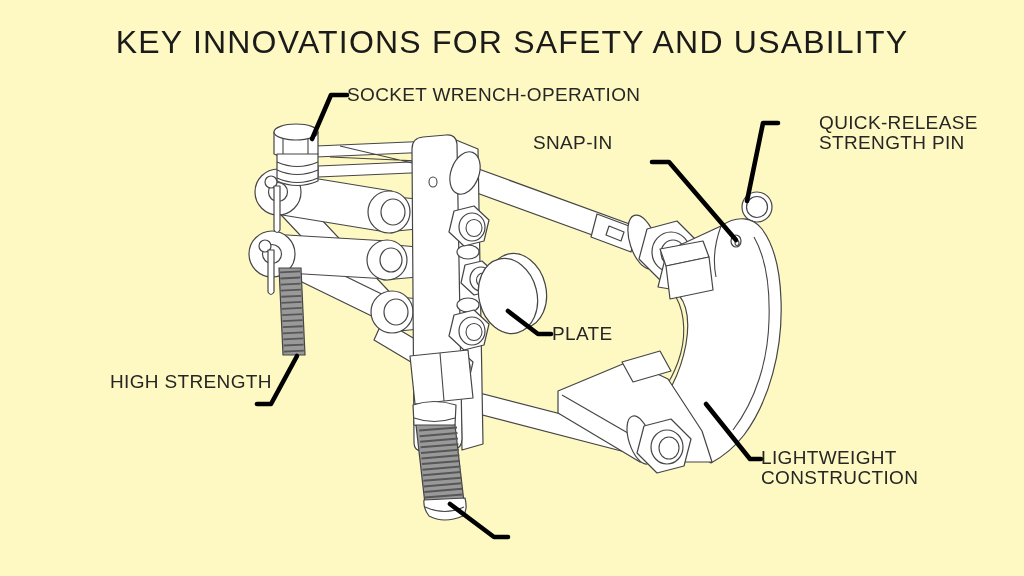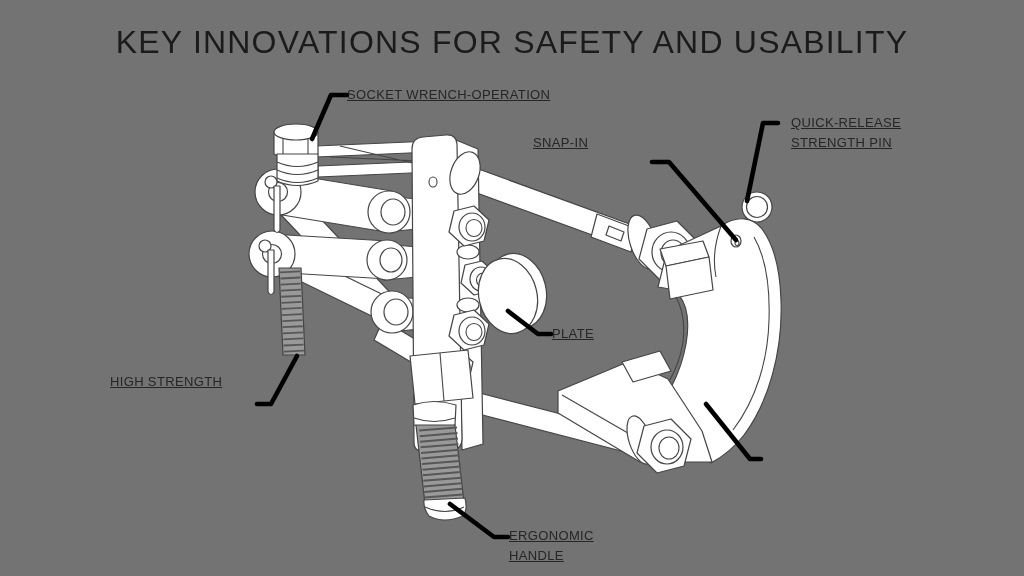--- a/index.html
+++ b/index.html
@@ -1,21 +1,21 @@
 <!DOCTYPE html>
 <html style="--line: #454545; --leader: #000000; --metal: #999999; --ridge: #575757; --text: #262626; --background: #ffffff;"><head>
 <meta charset="utf-8">
 <style>
   html,body{margin:0;padding:0;background:#fff;}
-  #stage{position:relative;width:1024px;height:576px;background:#737373;overflow:hidden;
+  #stage{position:relative;width:1024px;height:576px;background:#fef9c3;overflow:hidden;
          font-family:"Liberation Sans", sans-serif;}
   #title{position:absolute;left:0;top:24px;width:100%;text-align:center;
          font-size:32px;letter-spacing:1.2px;color:#1b1b1b;white-space:nowrap;}
-  .callout{position:absolute;font-size:13px;line-height:20px;letter-spacing:0.35px;
-           color:#262626;white-space:nowrap;text-decoration:underline;}
+  .callout{position:absolute;font-size:19px;line-height:20px;letter-spacing:0.35px;
+           color:#262626;white-space:nowrap;}
   .callout span{display:block;}
   svg{position:absolute;left:0;top:0;}
   .ln{fill:#ffffff;stroke:var(--line,#454545);stroke-width:1.2;stroke-linejoin:round;}
   .lnf{fill:none;stroke:var(--line,#454545);stroke-width:1.1;stroke-linejoin:round;}
   .metal{fill:var(--metal,#999999);stroke:var(--line,#454545);stroke-width:1.2;}
   .ridges{fill:none;stroke:var(--ridge,#575757);}
   .leader{fill:none;stroke:var(--leader,#000000);stroke-width:4.6;
           stroke-linejoin:round;stroke-linecap:round;}
 </style>
 </head>
@@ -161,36 +161,36 @@
       <path class="leader" d="M761,459 L750,459 L706,404"></path>
     </g>
   </svg>
 
   <div id="title">KEY INNOVATIONS FOR SAFETY AND USABILITY</div>
 
   <div class="callout" style="left:347px;top:85px;">
     <span>SOCKET WRENCH-OPERATION</span>
   </div>
 
-  <div class="callout" style="left:791px;top:113px;">
+  <div class="callout" style="left:819px;top:113px;">
     <span>QUICK-RELEASE</span>
     <span>STRENGTH PIN</span>
   </div>
 
   <div class="callout" style="left:533px;top:133px;text-align:right;">
     <span>SNAP-IN</span>
   </div>
 
   <div class="callout" style="left:552px;top:324px;">
     <span>PLATE</span>
   </div>
 
   <div class="callout" style="left:110px;top:372px;">
     <span>HIGH STRENGTH</span>
   </div>
 
-  <div class="callout" style="left:509px;top:526px;">
-    <span>ERGONOMIC</span>
-    <span>HANDLE</span>
+
+  <div class="callout" style="left:761px;top:448px;">
+    <span>LIGHTWEIGHT</span>
+    <span>CONSTRUCTION</span>
   </div>
-
 
 </div>
 
 </body></html>

